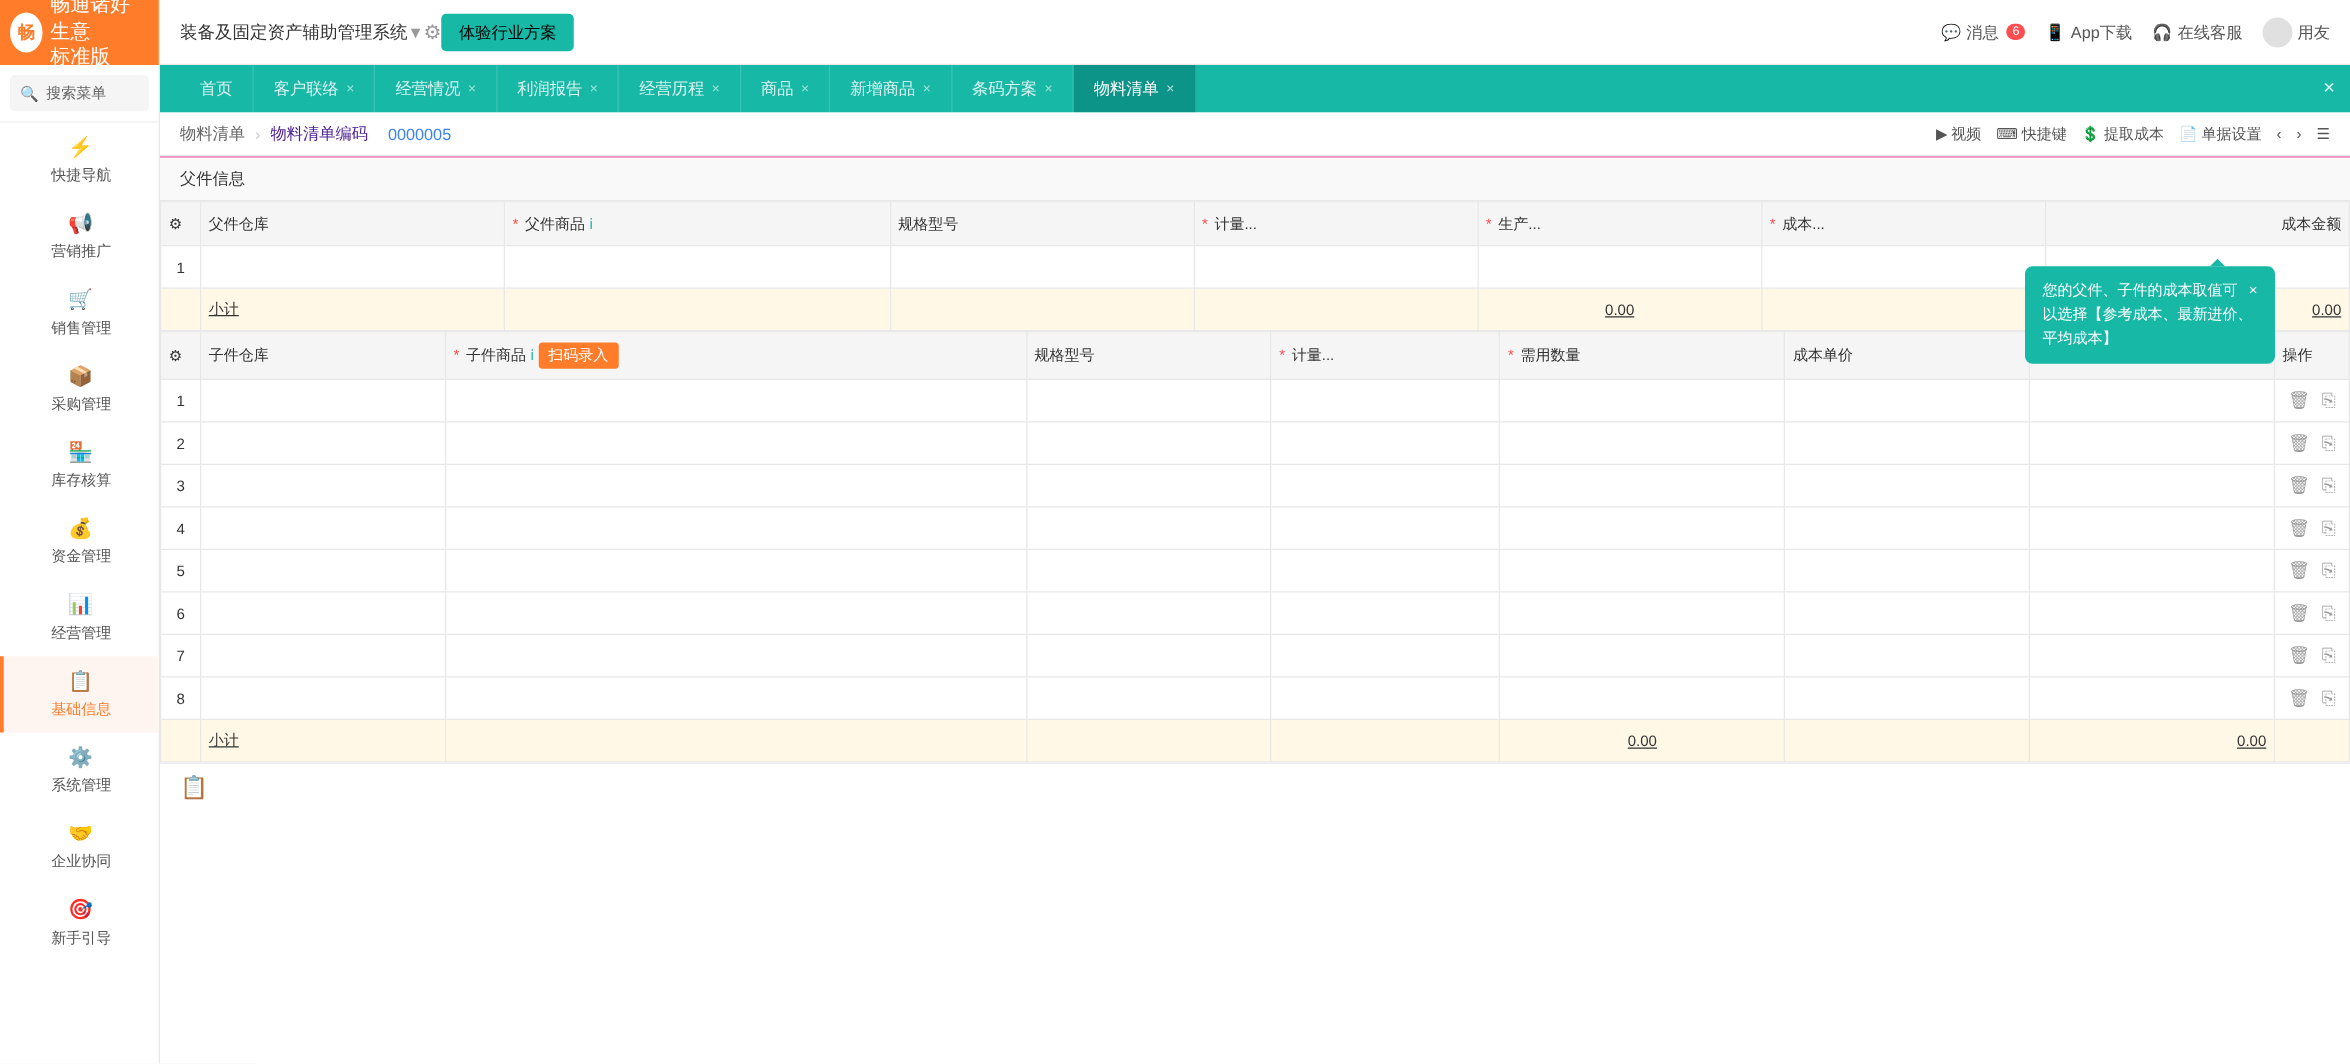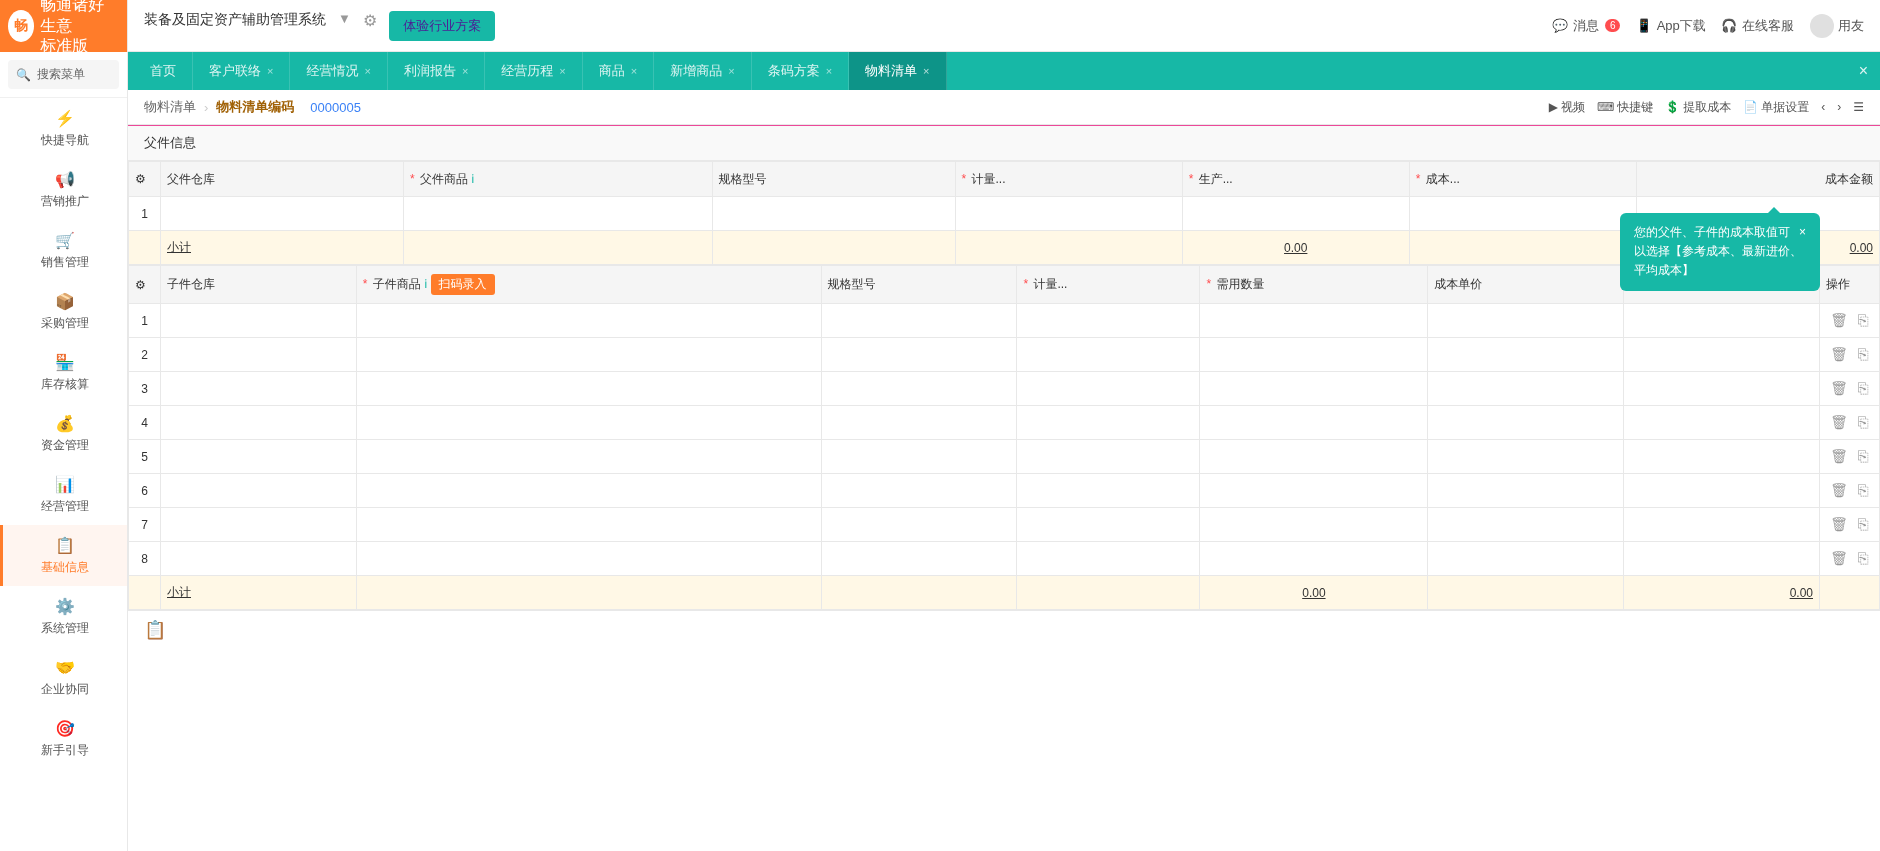--- a/index.html
+++ b/index.html
@@ -97,26 +97,26 @@
       height: 52px;
       display: flex;
       align-items: center;
       padding: 0 16px;
       border-bottom: 1px solid #e8e8e8;
       justify-content: space-between;
       flex-shrink: 0;
     }
     .header-left {
       display: flex;
-      gap: 12px;
+      align-items: center;
     }
     .system-title { font-size: 14px; color: #333; }
     .header-btn {
       background: #17b8a6;
-      color: #4c1d95;
+      color: #000000;
       border: none;
       padding: 6px 14px;
       border-radius: 4px;
       cursor: pointer;
       font-size: 13px;
     }
     .header-right {
       display: flex;
       align-items: center;
       gap: 16px;
@@ -137,21 +137,21 @@
       padding: 1px 5px;
       margin-left: 2px;
     }
 
     
     .nav-tabs {
       background: #17b8a6;
       display: flex;
       align-items: center;
       flex-shrink: 0;
-      padding-left: 6px;
+      padding-left: 16px;
       overflow-x: auto;
     }
     .nav-tab {
       padding: 10px 16px;
       color: rgba(255,255,255,0.85);
       cursor: pointer;
       white-space: nowrap;
       font-size: 13px;
       display: flex;
       align-items: center;
@@ -186,21 +186,21 @@
       justify-content: space-between;
       flex-shrink: 0;
     }
     .breadcrumb {
       display: flex;
       align-items: center;
       gap: 8px;
       font-size: 13px;
       color: #666;
     }
-    .breadcrumb-active { color: #a16207; font-weight: 700; }
+    .breadcrumb-active { color: #4c1d95; font-weight: 400; }
     .doc-number { color: #3b82f6; margin-left: 8px; }
     .sub-actions {
       display: flex;
       align-items: center;
       gap: 12px;
       font-size: 12px;
       color: #555;
     }
     .sub-action-item {
       display: flex;

